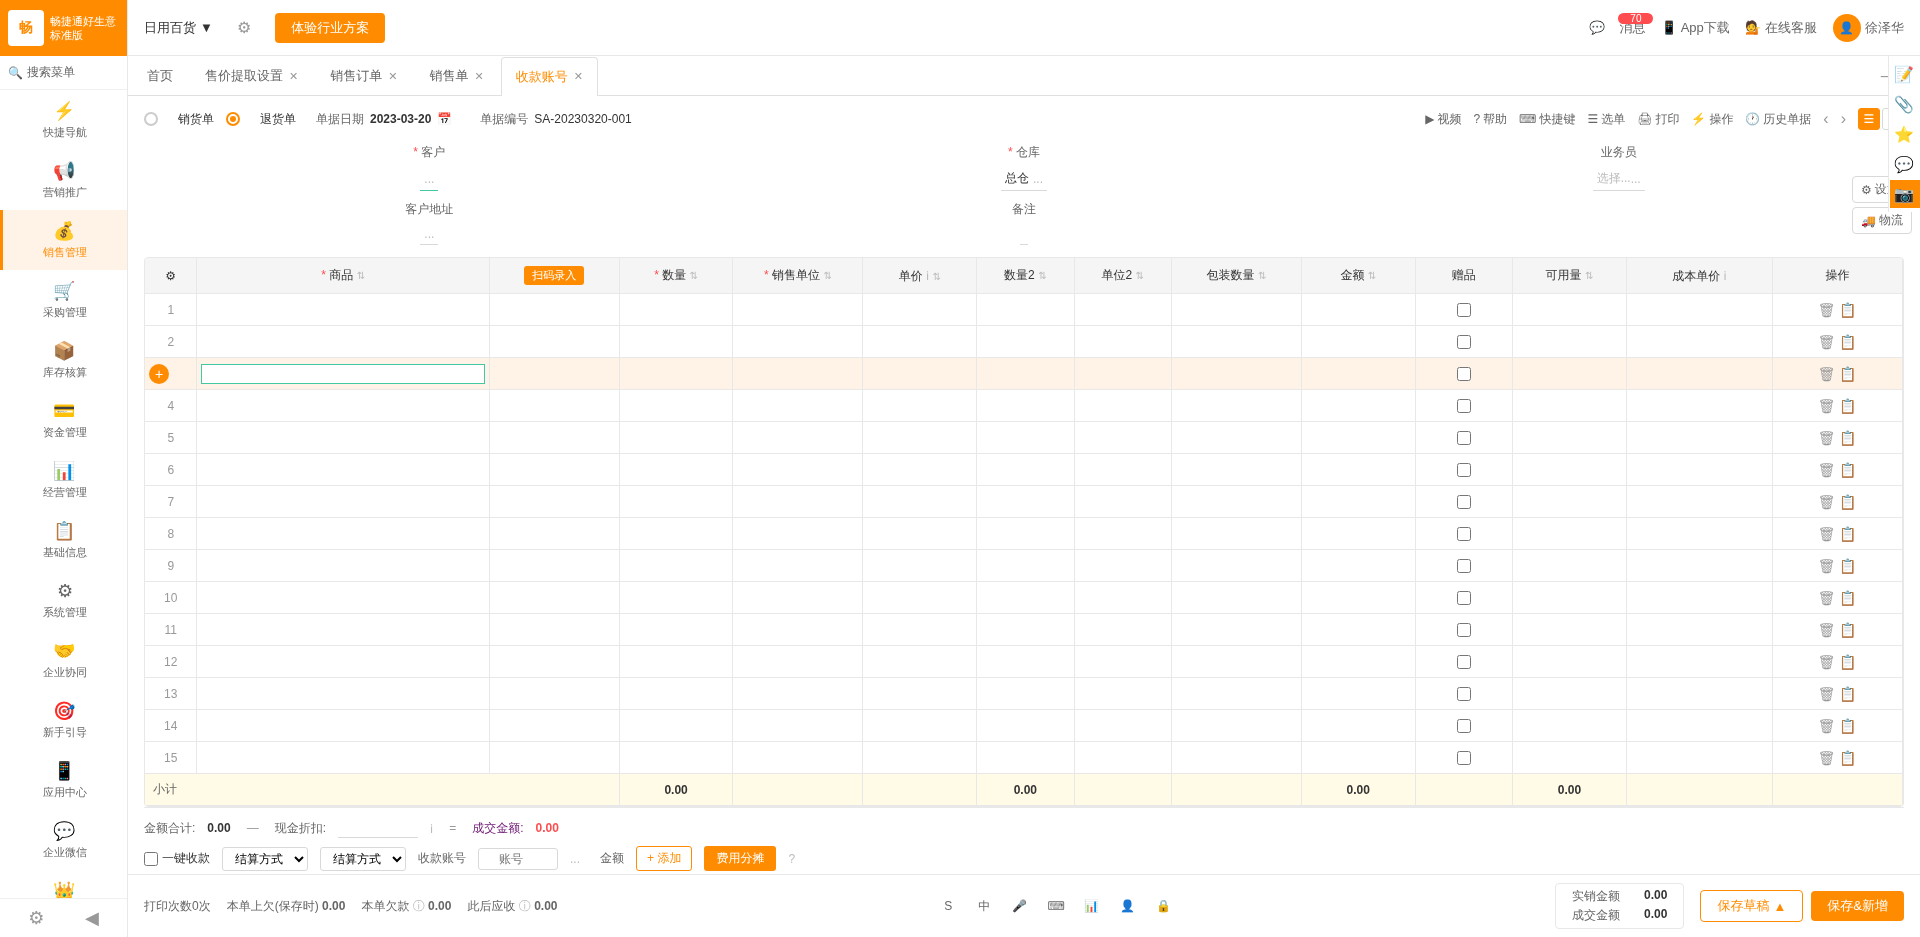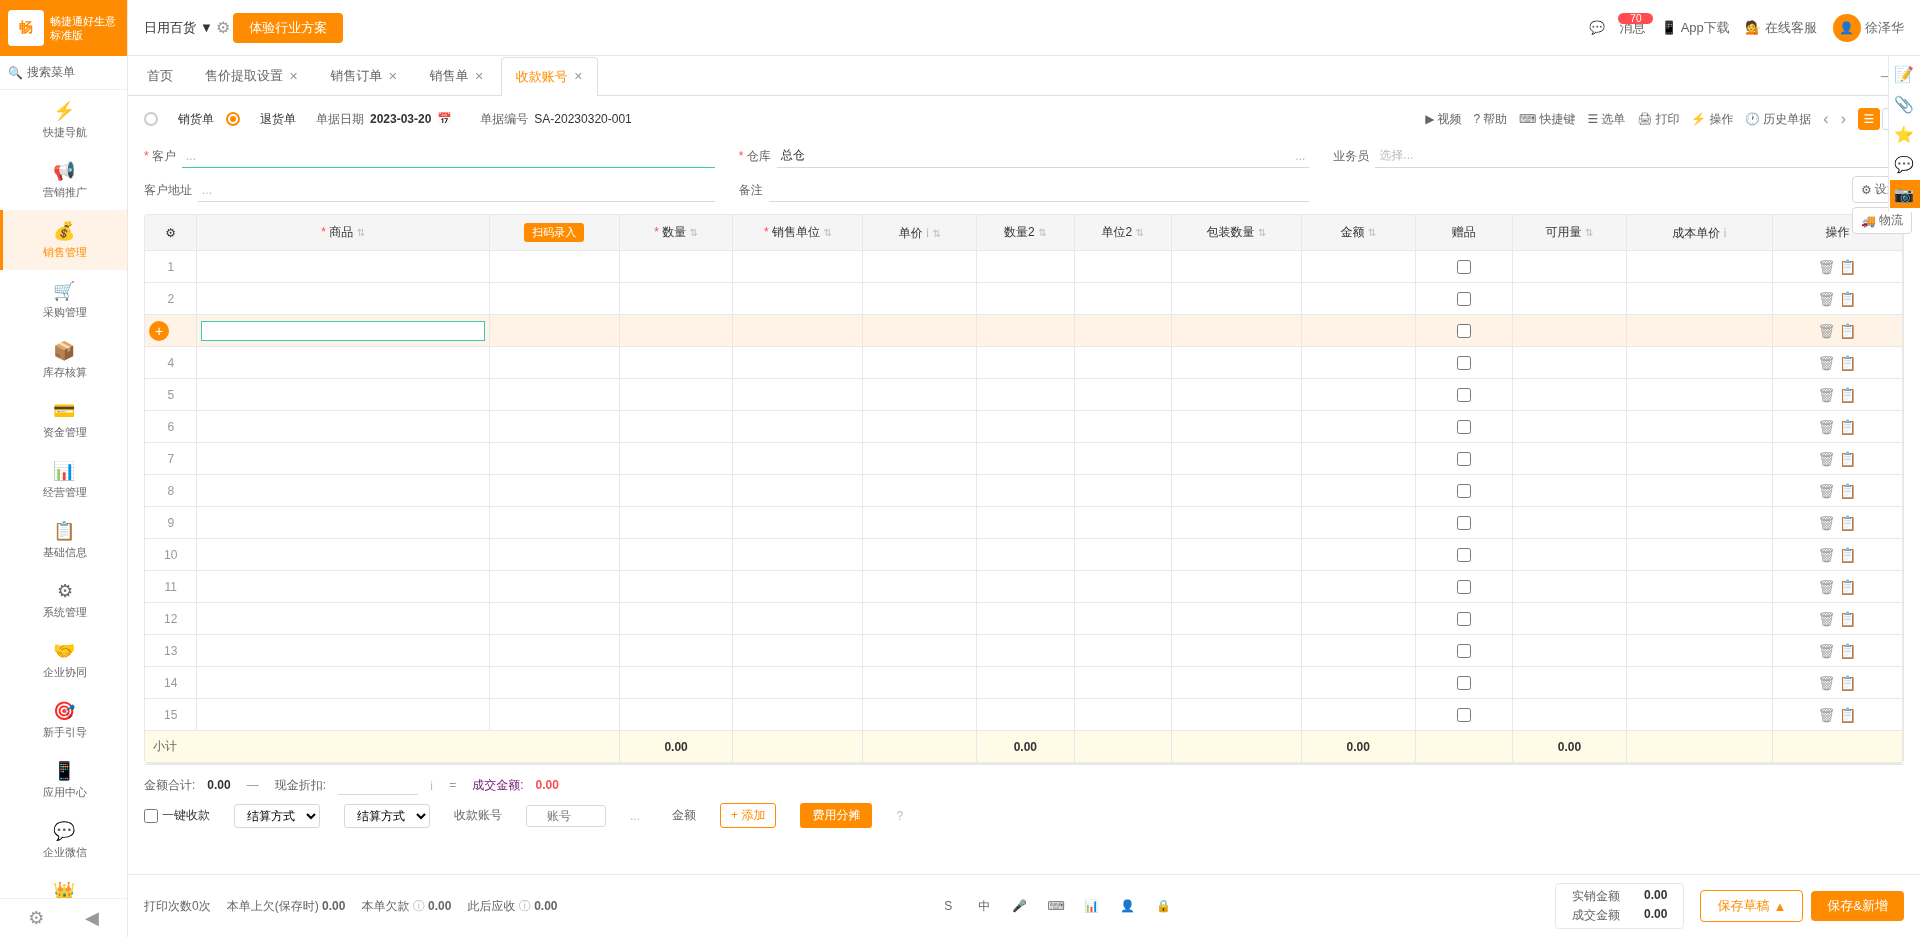--- a/index.html
+++ b/index.html
@@ -15,21 +15,21 @@
     .sidebar-item { display: flex; flex-direction: column; align-items: center; padding: 10px 4px; cursor: pointer; color: #666; font-size: 11px; gap: 3px; border-left: 3px solid transparent; }
     .sidebar-item.active { background: #fff3e8; color: #ff8c00; border-left-color: #ff8c00; }
     .sidebar-item-icon { font-size: 18px; }
     .sidebar-footer { padding: 8px; display: flex; justify-content: space-around; border-top: 1px solid #f0f0f0; }
 
     
     .main { flex: 1; display: flex; flex-direction: column; overflow: hidden; }
 
     
     .topbar { height: 56px; background: #fff; display: flex; align-items: center; justify-content: space-between; padding: 0 16px; border-bottom: 1px solid #e8e8e8; flex-shrink: 0; }
-    .topbar-left { display: flex; align-items: center; gap: 3px; }
+    .topbar-left { display: flex; align-items: center; gap: 24px; }
     .topbar-select { display: flex; align-items: center; gap: 4px; color: #333; cursor: pointer; font-size: 13px; }
     .topbar-settings { color: #999; cursor: pointer; font-size: 16px; }
     .topbar-btn { background: #ff8c00; color: #fff; border: none; border-radius: 4px; padding: 6px 16px; cursor: pointer; font-size: 13px; }
     .topbar-right { display: flex; align-items: center; gap: 16px; color: #666; font-size: 13px; }
     .topbar-badge { position: relative; display: inline-block; }
     .badge { position: absolute; top: -6px; right: -8px; background: #ff4d4f; color: #fff; border-radius: 10px; font-size: 10px; padding: 0 12px; min-width: 16px; text-align: center; }
     .topbar-user { display: flex; align-items: center; gap: 4px; cursor: pointer; }
     .avatar { width: 28px; height: 28px; border-radius: 50%; background: #ff8c00; color: #fff; display: flex; align-items: center; justify-content: center; font-size: 12px; }
 
     
@@ -47,21 +47,21 @@
     .form-type-radio { display: flex; align-items: center; gap: 12px; }
     .radio-item { display: flex; align-items: center; gap: 20px; cursor: pointer; font-size: 12px; }
     .radio-dot { width: 14px; height: 14px; border-radius: 50%; border: 2px solid #ccc; display: flex; align-items: center; justify-content: center; }
     .radio-dot.checked { border-color: #ff8c00; }
     .radio-dot.checked::after { content: ''; width: 6px; height: 6px; background: #ff8c00; border-radius: 50%; }
     .form-header-right { display: flex; align-items: center; gap: 12px; font-size: 12px; color: #666; }
     .action-btn { display: flex; align-items: center; gap: 3px; cursor: pointer; color: #666; font-size: 12px; }
     .view-btn { display: flex; align-items: center; gap: 2px; }
     .view-icon { width: 22px; height: 22px; display: flex; align-items: center; justify-content: center; border: 1px solid #d9d9d9; border-radius: 3px; cursor: pointer; background: #fff; }
     .view-icon.active { background: #ff8c00; color: #fff; border-color: #ff8c00; }
-    .form-field { display: flex; align-items: center; gap: 6px; }
+    .form-field { display: flex; align-items: center; gap: 6px; flex-direction: column; }
     .field-label { color: #666; font-size: 12px; white-space: nowrap; }
     .required-star { color: #ff4d4f; }
     .field-input { flex: 1; border-bottom: 1px solid #d9d9d9; padding: 3px 4px; font-size: 12px; color: #333; min-width: 0; display: flex; align-items: center; justify-content: space-between; }
     .field-placeholder { color: #bbb; }
     .field-dots { color: #bbb; }
     .right-btn { border: 1px solid #d9d9d9; border-radius: 4px; padding: 4px 8px; font-size: 12px; cursor: pointer; background: #fff; display: flex; align-items: center; gap: 3px; white-space: nowrap; color: #666; }
 
     
     .data-table-container { border: 1px solid #e8e8e8; border-radius: 4px; overflow: hidden; }
     .data-table { width: 100%; border-collapse: collapse; font-size: 12px; }
@@ -77,21 +77,21 @@
     input[type="checkbox"] { width: 14px; height: 14px; }
     .table-icon { cursor: pointer; color: #999; font-size: 14px; }
     .col-actions { display: flex; gap: 4px; justify-content: center; }
 
     
     .summary-row td { background: #fffbe6 !important; font-weight: bold; }
 
     
     .bottom-bar { background: #fff; border-top: 1px solid #e8e8e8; padding: 8px 16px; flex-shrink: 0; }
     .bottom-top { display: flex; align-items: center; gap: 12px; font-size: 12px; margin-bottom: 8px; }
-    .bottom-payment { display: flex; align-items: center; gap: 24px; font-size: 12px; }
+    .bottom-payment { display: flex; align-items: center; gap: 12px; font-size: 12px; }
     .payment-checkbox { display: flex; align-items: center; gap: 4px; }
     .bottom-select { border: 1px solid #d9d9d9; border-radius: 3px; padding: 3px 8px; font-size: 12px; background: #fff; }
     .bottom-input { border: 1px solid #d9d9d9; border-radius: 3px; padding: 3px 20px; font-size: 12px; width: 80px; }
     .add-btn { background: #fff; border: 1px solid #ff8c00; color: #ff8c00; border-radius: 3px; padding: 3px 10px; cursor: pointer; font-size: 12px; }
     .split-btn { background: #ff8c00; color: #fff; border: none; border-radius: 3px; padding: 4px 12px; cursor: pointer; font-size: 12px; }
     .help-icon { color: #bbb; cursor: pointer; }
 
     
     .footer { background: #fff; border-top: 1px solid #e8e8e8; padding: 8px 16px; display: flex; align-items: center; justify-content: space-between; flex-shrink: 0; }
     .footer-left { display: flex; align-items: center; gap: 16px; font-size: 12px; color: #666; }

